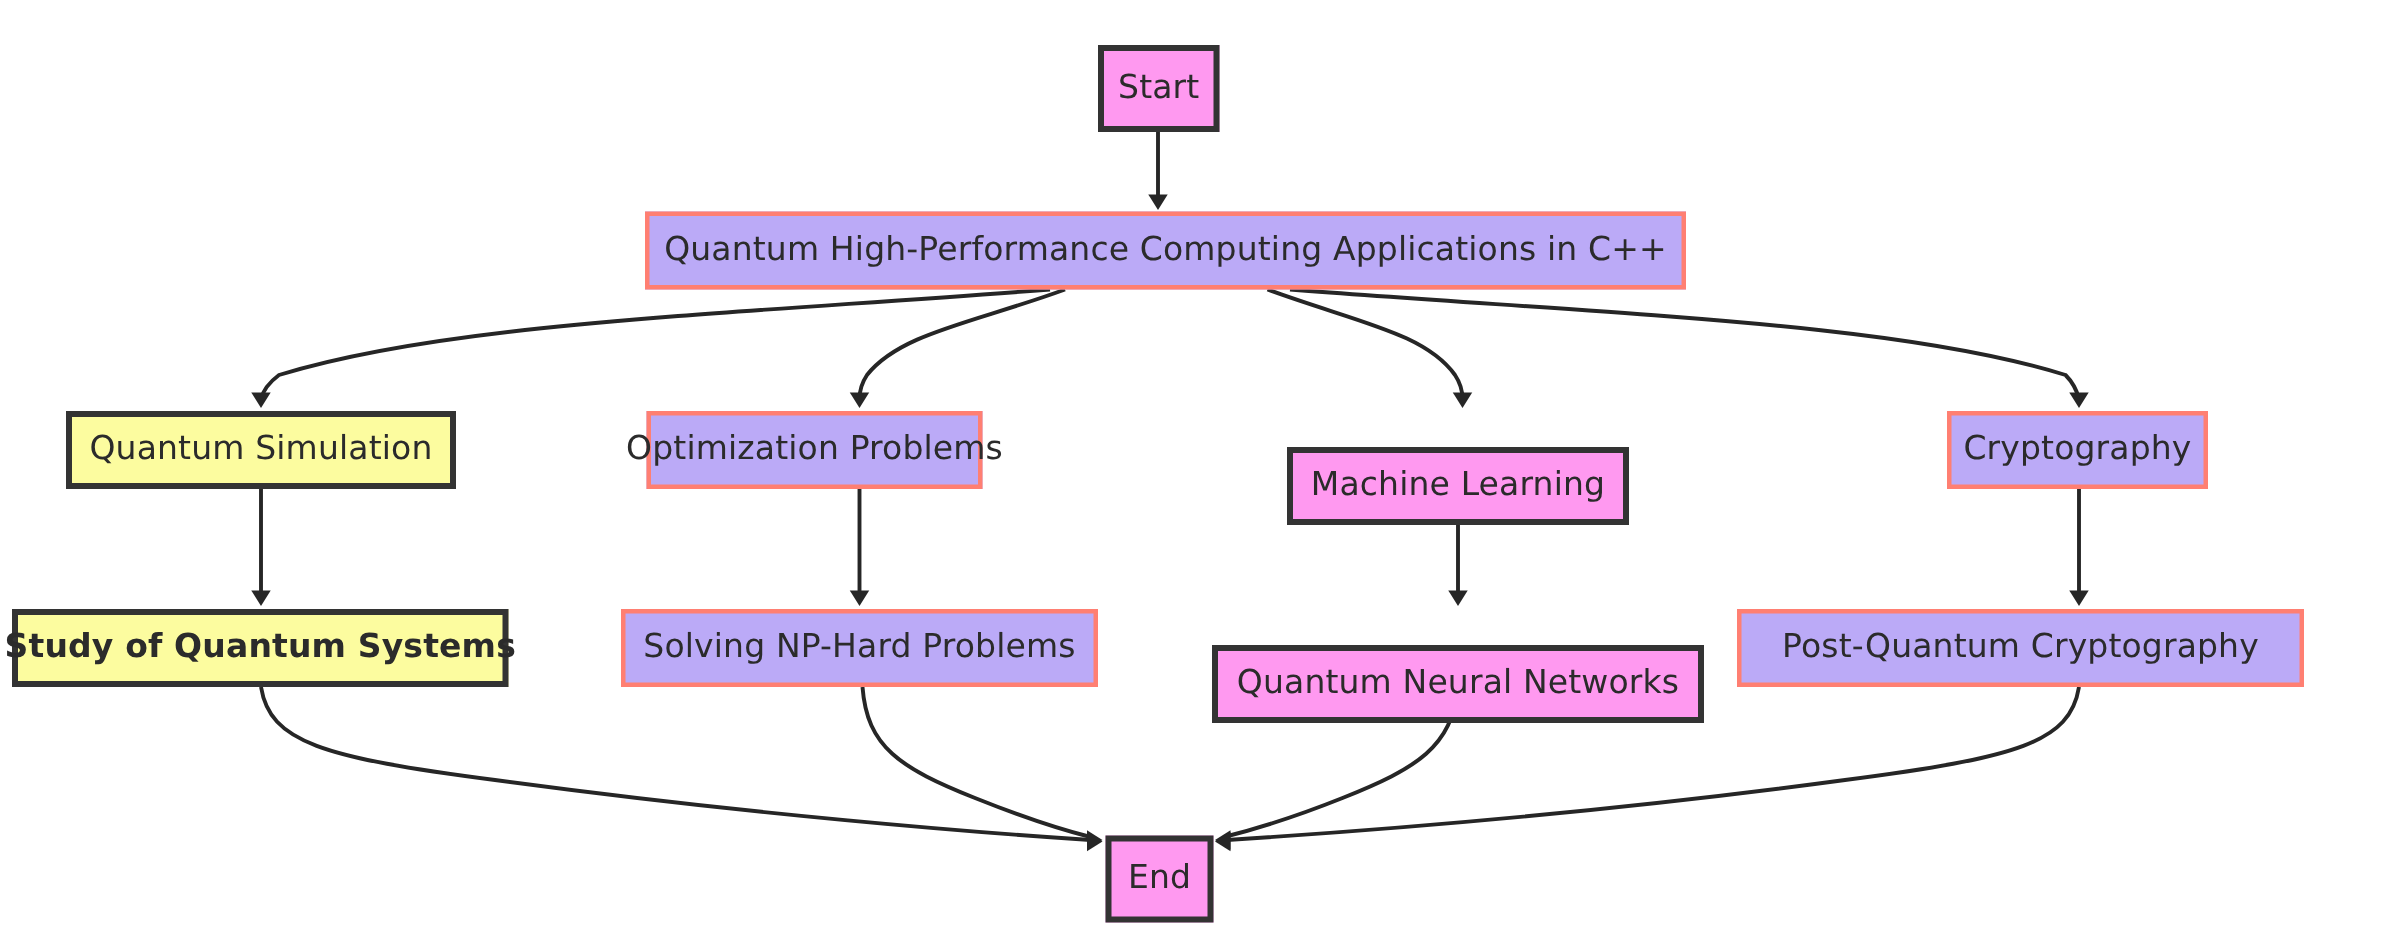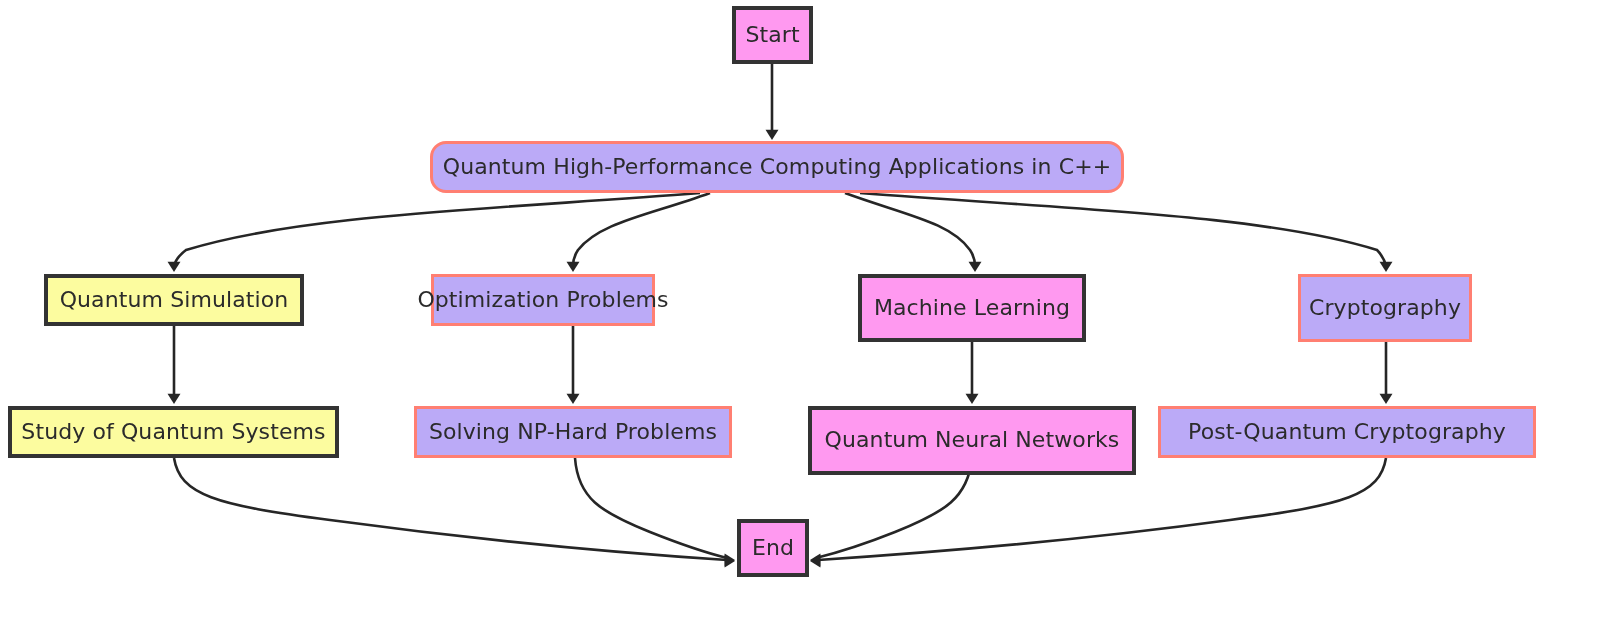--- a/index.html
+++ b/index.html
@@ -36,20 +36,21 @@
     color: #2b2b2b;
     font-size: 22px;
     line-height: 1.1;
     letter-spacing: 0.1px;
     white-space: nowrap;
     z-index: 5;
   }
   .n-pink {
     background: #ff99f0;
     border: 4px solid #333333;
+    margin-top: 24px;
   }
   .n-lav {
     background: #bbaaf7;
     border: 3px solid #ff7f72;
   }
   .n-yellow {
     background: #fcfc9f;
     border: 4px solid #333333;
   }
   .edge-path {
@@ -93,53 +94,53 @@
       <path d="M 972,458 C 968,498 945,512 895,532 C 855,548 828,555 816,558" class="edge-path"></path>
       <polygon points="810,560 820.35,553.52 820.35,566.48" class="arrow-head"></polygon>
       <path d="M 1386,458 C 1380,495 1345,505 1230,520 C 1060,543 895,555 818,560" class="edge-path"></path>
       <polygon points="810,561 820.35,554.52 820.35,567.48" class="arrow-head"></polygon>
     </svg>
 
   <div class="node n-pink" style="left:732px; top:6px; width:81px; height:58px;">
     <span>Start</span>
   </div>
 
-  <div class="node n-lav" style="left:430px; top:141px; width:694px; height:52px;border-radius:16px;">
+  <div class="node n-lav" style="left:430px; top:141px; width:694px; height:52px;">
     <span>Quantum High-Performance Computing Applications in C++</span>
   </div>
 
   <div class="node n-yellow" style="left:44px; top:274px; width:260px; height:52px;">
     <span>Quantum Simulation</span>
   </div>
 
   <div class="node n-lav" style="left:431px; top:274px; width:224px; height:52px;">
     <span>Optimization Problems</span>
   </div>
 
-  <div class="node n-pink" style="left:858px; top:274px; width:228px; height:68px;">
+  <div class="node n-pink" style="left:858px; top:274px; width:228px; height:52px;">
     <span>Machine Learning</span>
   </div>
 
-  <div class="node n-lav" style="left:1298px; top:274px; width:174px; height:68px;">
+  <div class="node n-lav" style="left:1298px; top:274px; width:174px; height:52px;">
     <span>Cryptography</span>
   </div>
 
-  <div class="node n-yellow" style="left:8px; top:406px; width:331px; height:52px;">
+  <div class="node n-yellow" style="left:8px; top:406px; width:331px; height:52px;font-weight:bold;">
     <span>Study of Quantum Systems</span>
   </div>
 
   <div class="node n-lav" style="left:414px; top:406px; width:318px; height:52px;">
     <span>Solving NP-Hard Problems</span>
   </div>
 
-  <div class="node n-pink" style="left:808px; top:406px; width:328px; height:69px;">
+  <div class="node n-pink" style="left:808px; top:406px; width:328px; height:52px;">
     <span>Quantum Neural Networks</span>
   </div>
 
   <div class="node n-lav" style="left:1158px; top:406px; width:378px; height:52px;">
     <span>Post-Quantum Cryptography</span>
   </div>
 
-  <div class="node n-pink" style="left:737px; top:519px; width:72px; height:58px;">
+  <div class="node n-pink" style="left:737px; top:533px; width:72px; height:58px;">
     <span>End</span>
   </div>
 
 </div>
 
 </body></html>

